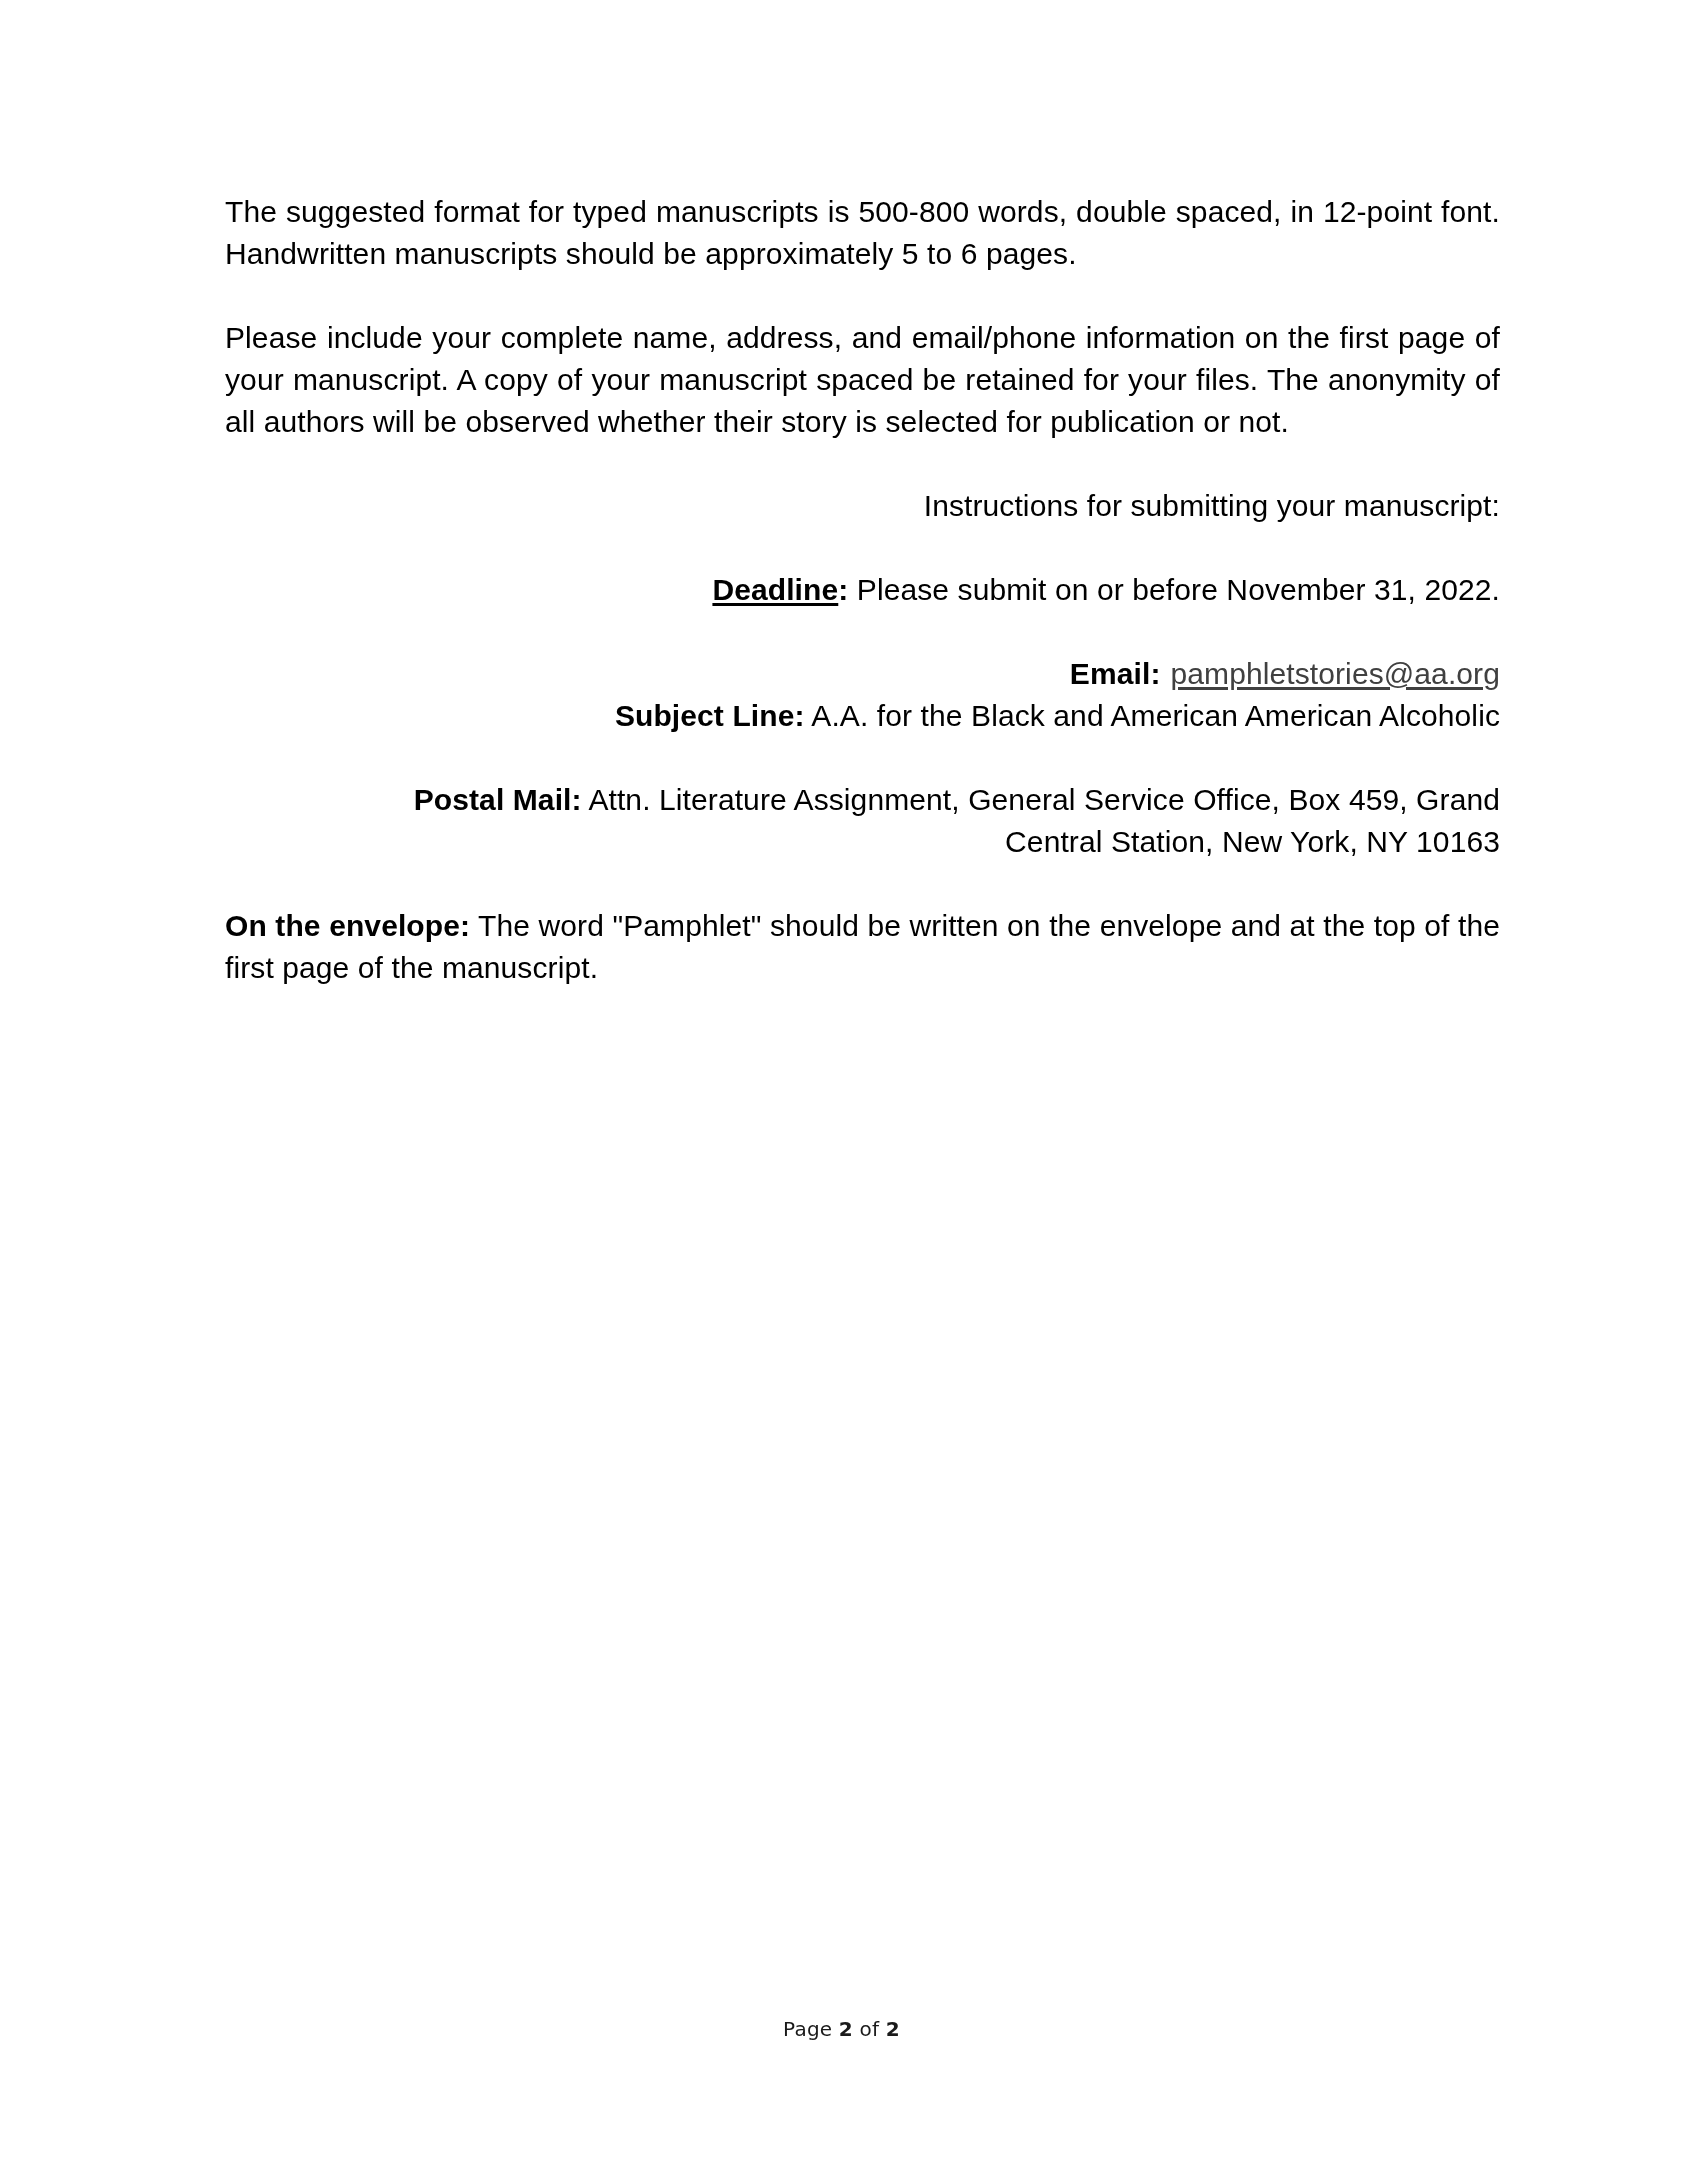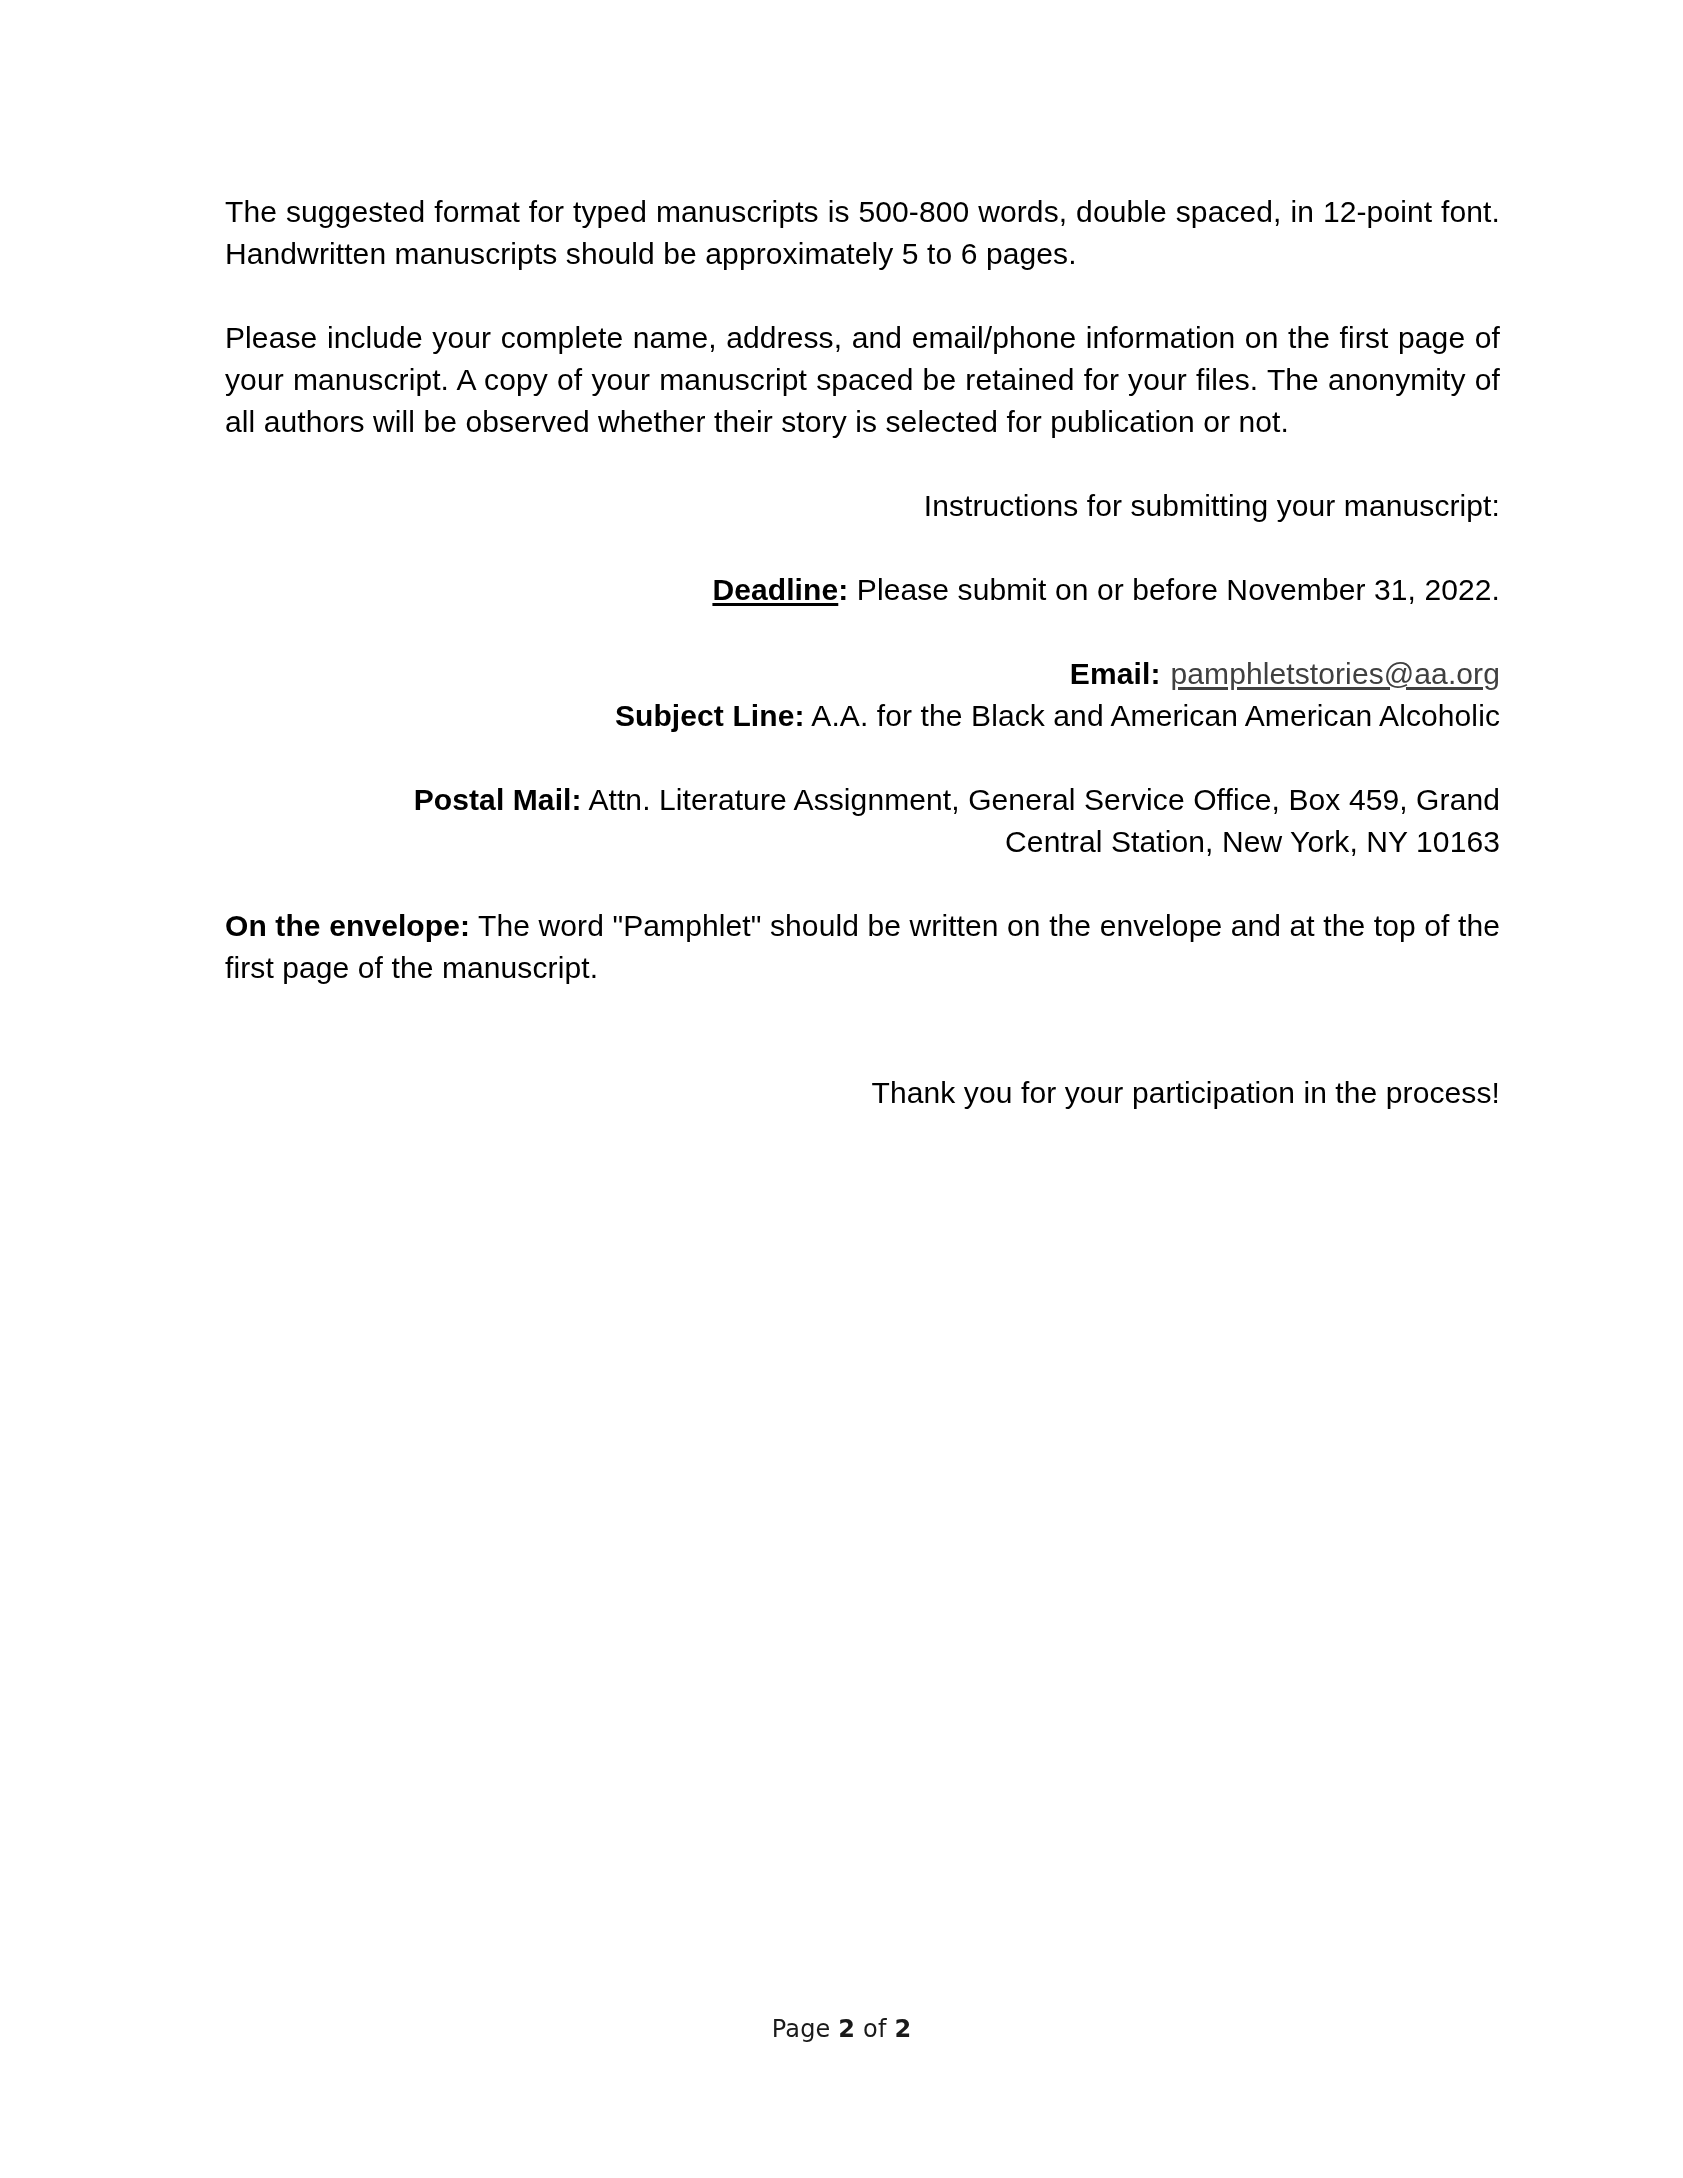--- a/index.html
+++ b/index.html
@@ -69,21 +69,21 @@
     color: #404040;
     text-underline-offset: 3px;
   }
 
   .footer {
     position: absolute;
     left: 0;
     right: 0;
     top: 2016px;
     text-align: center;
-    font-size: 24px;
+    font-size: 20px;
     line-height: 26px;
     font-family: "DejaVu Sans", sans-serif;
     color: #1a1a1a;
     letter-spacing: 0.2px;
   }
 
   .footer b {
     font-weight: bold;
   }
 </style>
@@ -117,20 +117,19 @@
     <div class="gap-1"></div>
 
     <p class="block left"><span class="bold">Postal Mail:</span><span> Attn. Literature Assignment, General Service Office, Box 459, Grand</span><br><span>Central Station, New York, NY 10163</span></p>
 
     <div class="gap-1"></div>
 
     <p class="block justify"><span class="bold">On the envelope:</span><span> The word "Pamphlet" should be written on the envelope and at the top of the first page of the manuscript.</span></p>
 
     <div class="gap-2"></div>
 
-    <p class="block left">Thank you for your participation in the process!</p>
 
   </div>
 
   <div class="footer"><span>Page </span><b>2</b><span> of </span><b>2</b></div>
 
 </div>
 
 
 </body></html>

